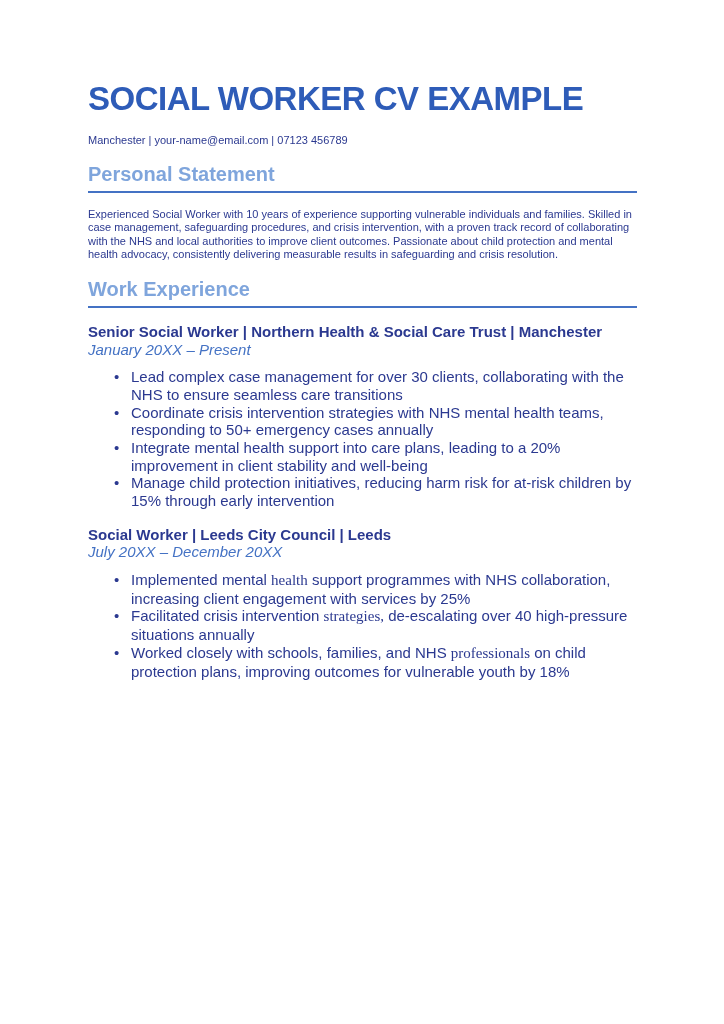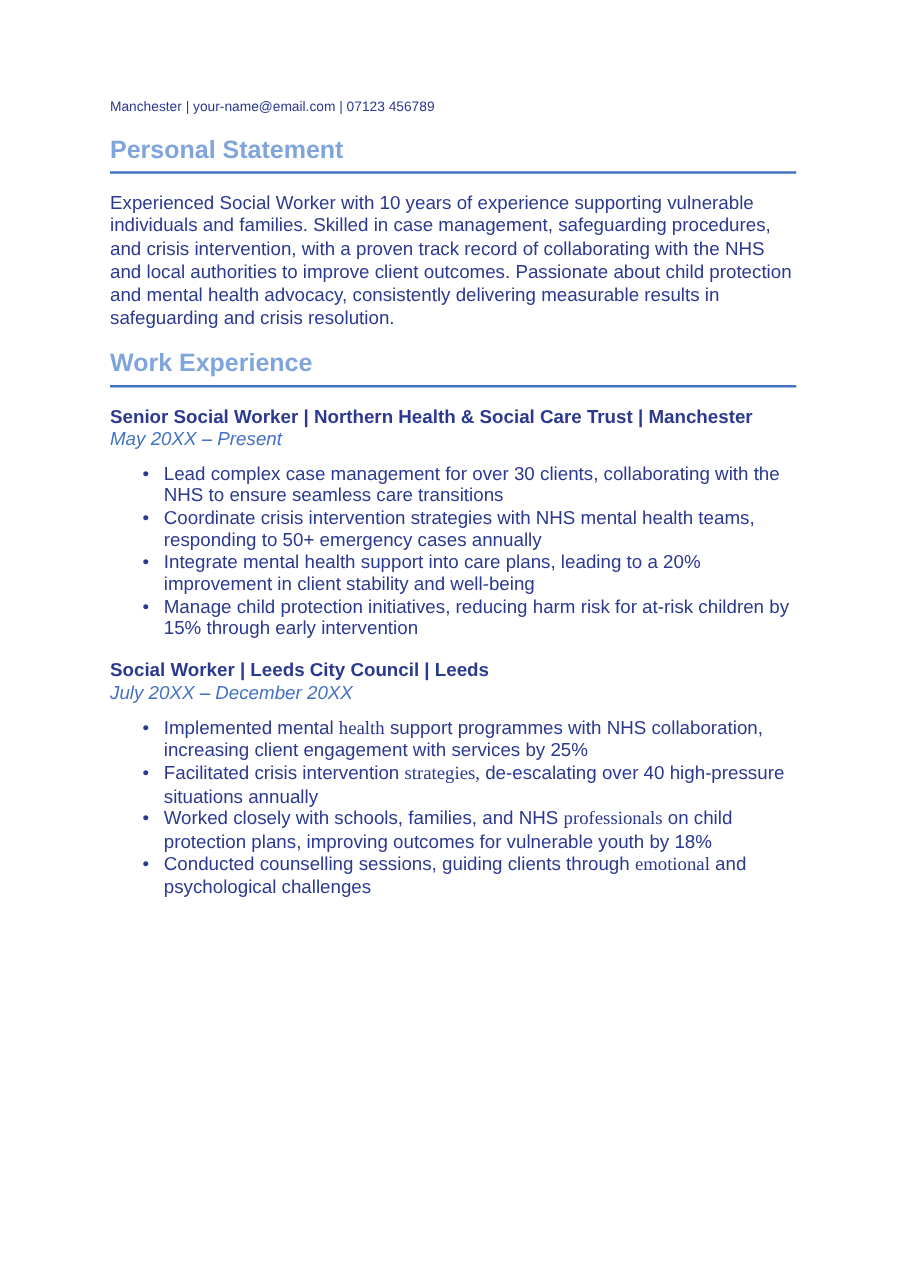--- a/index.html
+++ b/index.html
@@ -46,21 +46,21 @@
 
   .section-rule {
     border: none;
     border-top: 2px solid var(--rule-blue, #4472C4);
     margin: 0 0 15px 0;
     height: 0;
   }
 
   
   .statement-text {
-    font-size: 15px;
+    font-size: 11px;
     line-height: 1.225;
     color: var(--body-navy, #2B3990);
     margin: 0 0 15px 0;
   }
 
   
   .job-title {
     font-size: 15px;
     font-weight: bold;
     color: var(--body-navy, #2B3990);
@@ -99,50 +99,50 @@
   .serif {
     font-family: "Liberation Serif", "DejaVu Serif", serif;
   }
 </style>
 </head>
 <body>
 
 <div class="page">
   <div class="content">
 
+    <h1 class="cv-title">SOCIAL WORKER CV EXAMPLE</h1>
 
     <div class="contact-line">Manchester | your-name@email.com | 07123 456789</div>
 
     <section>
       <h2 class="section-heading">Personal Statement</h2>
       <hr class="section-rule">
       <p class="statement-text">Experienced Social Worker with 10 years of experience supporting vulnerable individuals and families. Skilled in case management, safeguarding procedures, and crisis intervention, with a proven track record of collaborating with the NHS and local authorities to improve client outcomes. Passionate about child protection and mental health advocacy, consistently delivering measurable results in safeguarding and crisis resolution.</p>
     </section>
 
     <section>
       <h2 class="section-heading">Work Experience</h2>
       <hr class="section-rule">
 
       <div>
         <h3 class="job-title">Senior Social Worker | Northern Health &amp; Social Care Trust | Manchester</h3>
-        <div class="job-dates">May 20XX – Present</div>
+        <div class="job-dates">January 20XX – Present</div>
         <ul class="bullet-list">
           <li><span>Lead complex case management for over 30 clients, collaborating with the NHS to ensure seamless care transitions</span></li>
           <li><span>Coordinate crisis intervention strategies with NHS mental health teams, responding to 50+ emergency cases annually</span></li>
           <li><span>Integrate mental health support into care plans, leading to a 20% improvement in client stability and well-being</span></li>
           <li><span>Manage child protection initiatives, reducing harm risk for at-risk children by 15% through early intervention</span></li>
         </ul>
       </div>
 
       <div>
         <h3 class="job-title">Social Worker | Leeds City Council | Leeds</h3>
         <div class="job-dates">July 20XX – December 20XX</div>
         <ul class="bullet-list">
           <li><span>Implemented mental </span><span class="serif">health</span><span> support programmes with NHS collaboration, increasing client engagement with services by 25%</span></li>
           <li><span>Facilitated crisis intervention </span><span class="serif">strategies,</span><span> de-escalating over 40 high-pressure situations annually</span></li>
           <li><span>Worked closely with schools, families, and NHS </span><span class="serif">professionals</span><span> on child protection plans, improving outcomes for vulnerable youth by 18%</span></li>
-          <li><span>Conducted counselling sessions, guiding clients through </span><span class="serif">emotional</span><span> and psychological challenges</span></li>
         </ul>
       </div>
     </section>
 
   </div>
 </div>
 
 </body></html>

